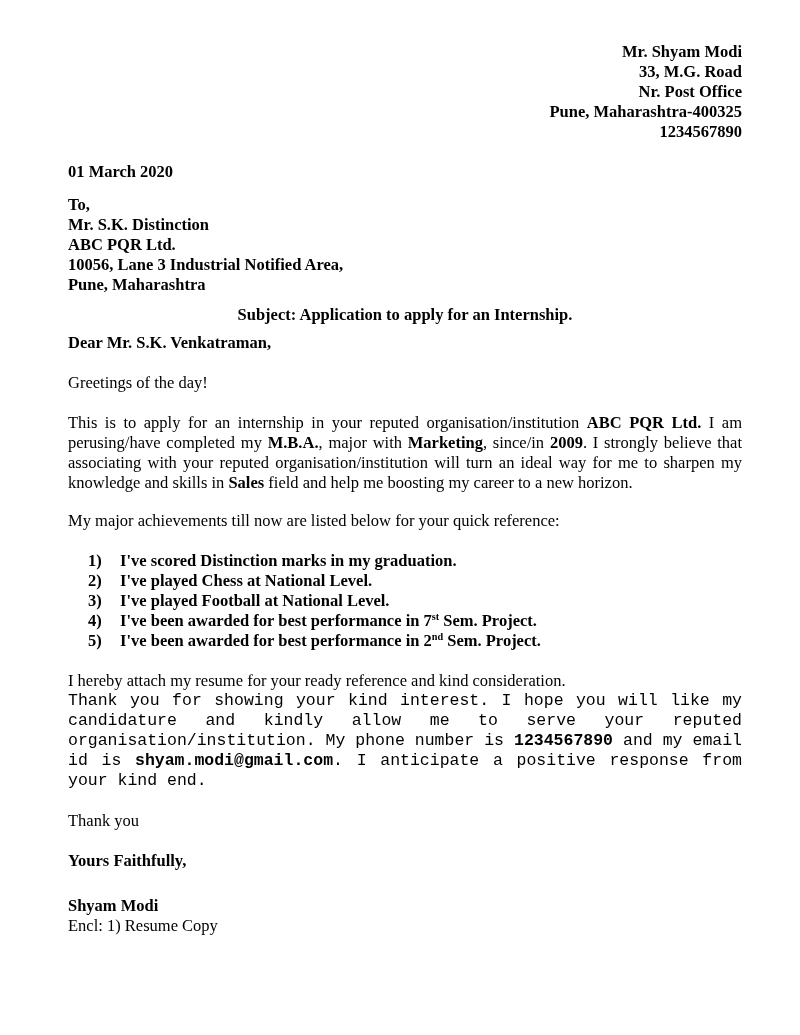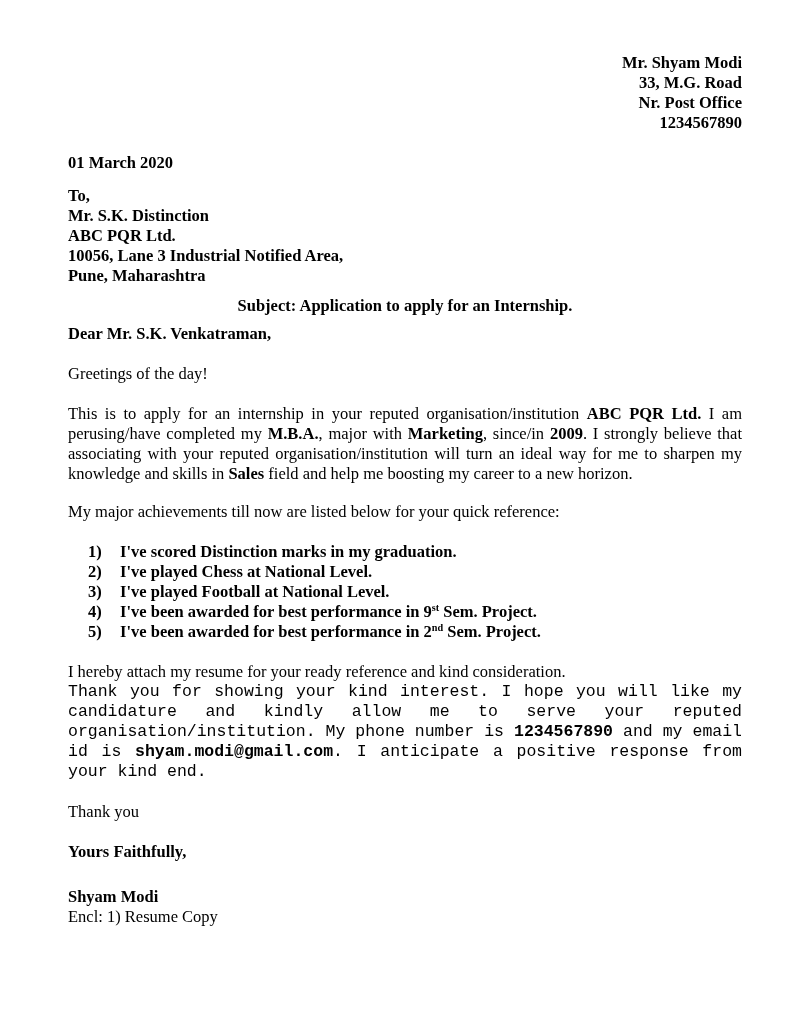--- a/index.html
+++ b/index.html
@@ -5,21 +5,21 @@
   * { margin: 0; padding: 0; box-sizing: border-box; }
   html, body { background: #ffffff; }
   body {
     width: 800px; height: 1035px;
     font-family: "Liberation Serif", "DejaVu Serif", serif;
     color: #000000;
     overflow: hidden;
   }
   .page {
     width: 800px; height: 918px;
-    padding: 53px 58px 0 68px;
+    padding: 42px 58px 0 68px;
     background: #ffffff;
   }
   .line { font-size: 16.5px; line-height: 20px; }
   .sender { text-align: right; font-weight: bold; }
   .date-line { text-align: left; font-weight: bold; margin-top: 20px; }
   .recipient { margin-top: 13px; font-weight: bold; }
   .subject { margin-top: 10px; text-align: center; font-weight: bold; }
   .salutation { margin-top: 8px; font-weight: bold; }
   .greeting { margin-top: 20px; }
   .para { margin-top: 20px; text-align: justify; }
@@ -38,20 +38,21 @@
 </style>
 </head>
 <body>
 
 <div class="page">
 
   <div class="sender">
     <div class="line">Mr. Shyam Modi</div>
     <div class="line">33, M.G. Road</div>
     <div class="line">Nr. Post Office</div>
+    <div class="line">Pune, Maharashtra-400325</div>
     <div class="line">1234567890</div>
   </div>
 
   <div class="line date-line">01 March 2020</div>
 
   <div class="recipient">
     <div class="line">To,</div>
     <div class="line">Mr. S.K. Distinction</div>
     <div class="line">ABC PQR Ltd.</div>
     <div class="line">10056, Lane 3 Industrial Notified Area,</div>
@@ -76,21 +77,21 @@
     <div class="line list-item">
       <span class="num">2)</span>
       <span class="txt"><span style="font-weight: bold;">I've played Chess at National Level.</span></span>
     </div>
     <div class="line list-item">
       <span class="num">3)</span>
       <span class="txt"><span style="font-weight: bold;">I've played Football at National Level.</span></span>
     </div>
     <div class="line list-item">
       <span class="num">4)</span>
-      <span class="txt"><span style="font-weight: bold;">I've been awarded for best performance in 9</span><sup style="font-weight: bold;">st</sup><span style="font-weight: bold;"> Sem. Project.</span></span>
+      <span class="txt"><span style="font-weight: bold;">I've been awarded for best performance in 7</span><sup style="font-weight: bold;">st</sup><span style="font-weight: bold;"> Sem. Project.</span></span>
     </div>
     <div class="line list-item">
       <span class="num">5)</span>
       <span class="txt"><span style="font-weight: bold;">I've been awarded for best performance in 2</span><sup style="font-weight: bold;">nd</sup><span style="font-weight: bold;"> Sem. Project.</span></span>
     </div>
   </div>
 
   <div class="line attach">I hereby attach my resume for your ready reference and kind consideration.</div>
 
   <div class="line para-tight"><span>Thank you for showing your kind interest. I hope you will like my candidature and kindly allow me to serve your reputed organisation/institution. My phone number is </span><span style="font-weight: bold;">1234567890</span><span> and my email id is </span><span style="font-weight: bold;">shyam.modi@gmail.com</span><span>. I anticipate a positive response from your kind end.</span></div>

